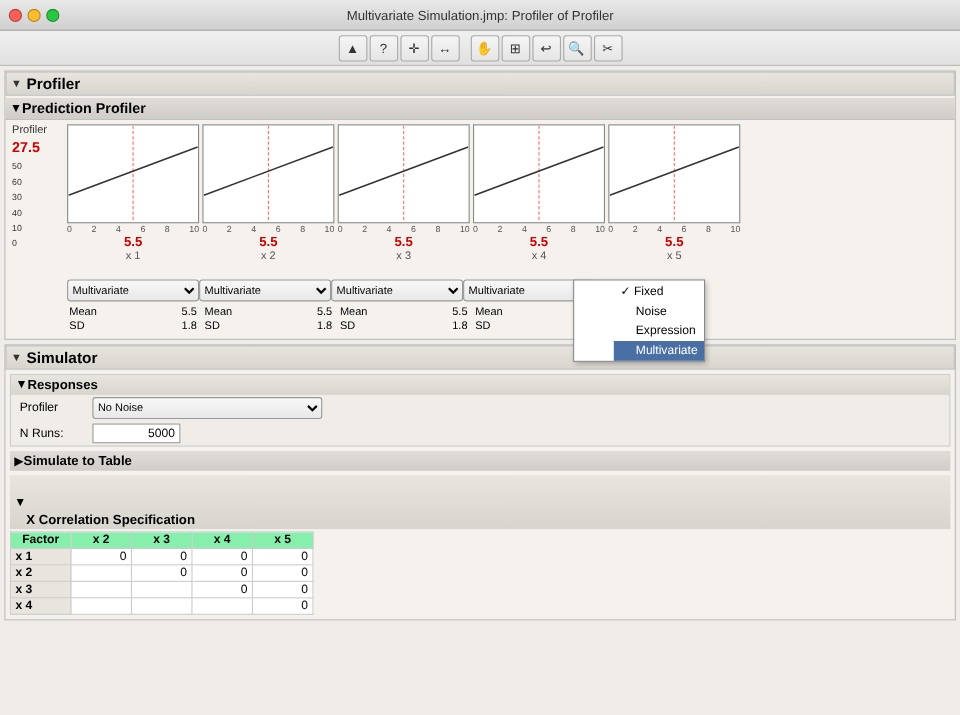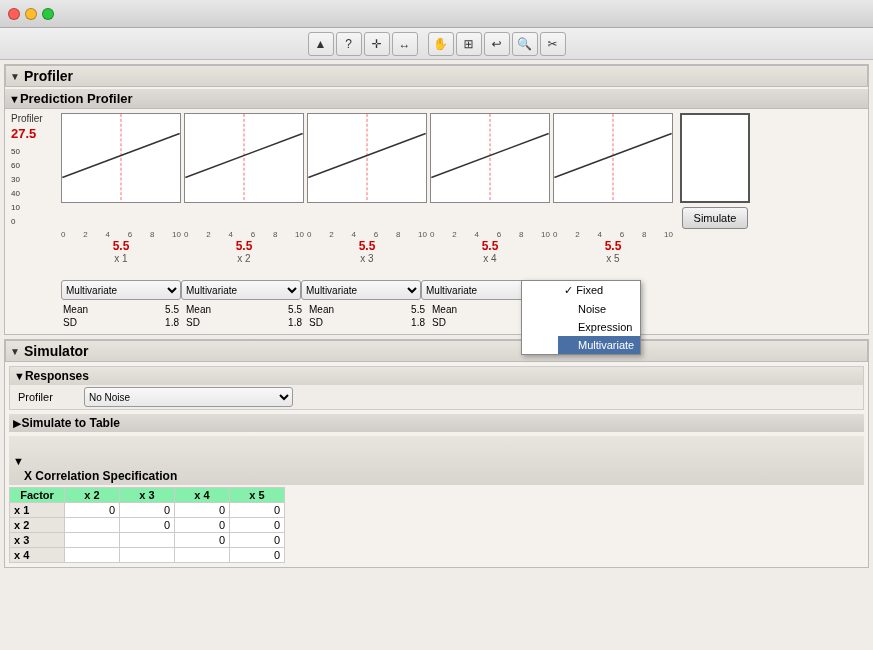--- a/index.html
+++ b/index.html
@@ -267,20 +267,21 @@
   </style>
 </head>
 <body>
 
 <div class="title-bar">
   <div class="title-bar-buttons">
     <div class="tb-btn tb-close"></div>
     <div class="tb-btn tb-min"></div>
     <div class="tb-btn tb-max"></div>
   </div>
+  <span class="title-text">Multivariate Simulation.jmp: Profiler of Profiler</span>
 </div>
 
 <div class="toolbar">
   <div class="tool-btn">▲</div>
   <div class="tool-btn">?</div>
   <div class="tool-btn">✛</div>
   <div class="tool-btn">↔</div>
   <div class="tool-btn separator"></div>
   <div class="tool-btn">✋</div>
   <div class="tool-btn">⊞</div>
@@ -360,24 +361,20 @@
 
             <div class="chart-container">
               <div class="chart-box">
                 <svg class="chart-svg" viewBox="0 0 120 90">
                   <line x1="60" y1="0" x2="60" y2="90" stroke="#ff6666" stroke-width="1" stroke-dasharray="3,2"></line>
                   <line x1="0" y1="65" x2="120" y2="20" stroke="#333" stroke-width="1.5"></line>
                 </svg>
               </div>
             </div>
 
-            <div style="display:flex; flex-direction:column; align-items:center; margin-left:4px;">
-              <div class="blank-chart"></div>
-              <button class="simulate-btn">Simulate</button>
-            </div>
           </div>
 
           <div style="display:flex; gap:3px; margin-top:1px;">
             <div style="width:120px; display:flex; justify-content:space-between; font-size:8px; color:#555;">
               <span>0</span>
                 <span>2</span>
                 <span>4</span>
                 <span>6</span>
                 <span>8</span>
                 <span>10</span>
@@ -547,20 +544,24 @@
         <span class="arrow">▼</span>
         <span class="sim-sub-title">Responses</span>
       </div>
       <div class="form-row">
         <span class="form-label">Profiler</span>
         <select class="form-select">
           <option>No Noise</option>
           <option>Add Noise</option>
         </select>
       </div>
+      <div class="form-row">
+        <span class="form-label">N Runs:</span>
+        <input type="text" class="form-input" value="5000" style="">
+      </div>
     </div>
 
     <div class="simulate-to-table-header">
       <span class="arrow">▶</span>
       <span class="sim-sub-title">Simulate to Table</span>
     </div>
 
     <div class="xcorr-section">
       <div class="xcorr-header">
         <span class="arrow">▼</span>

